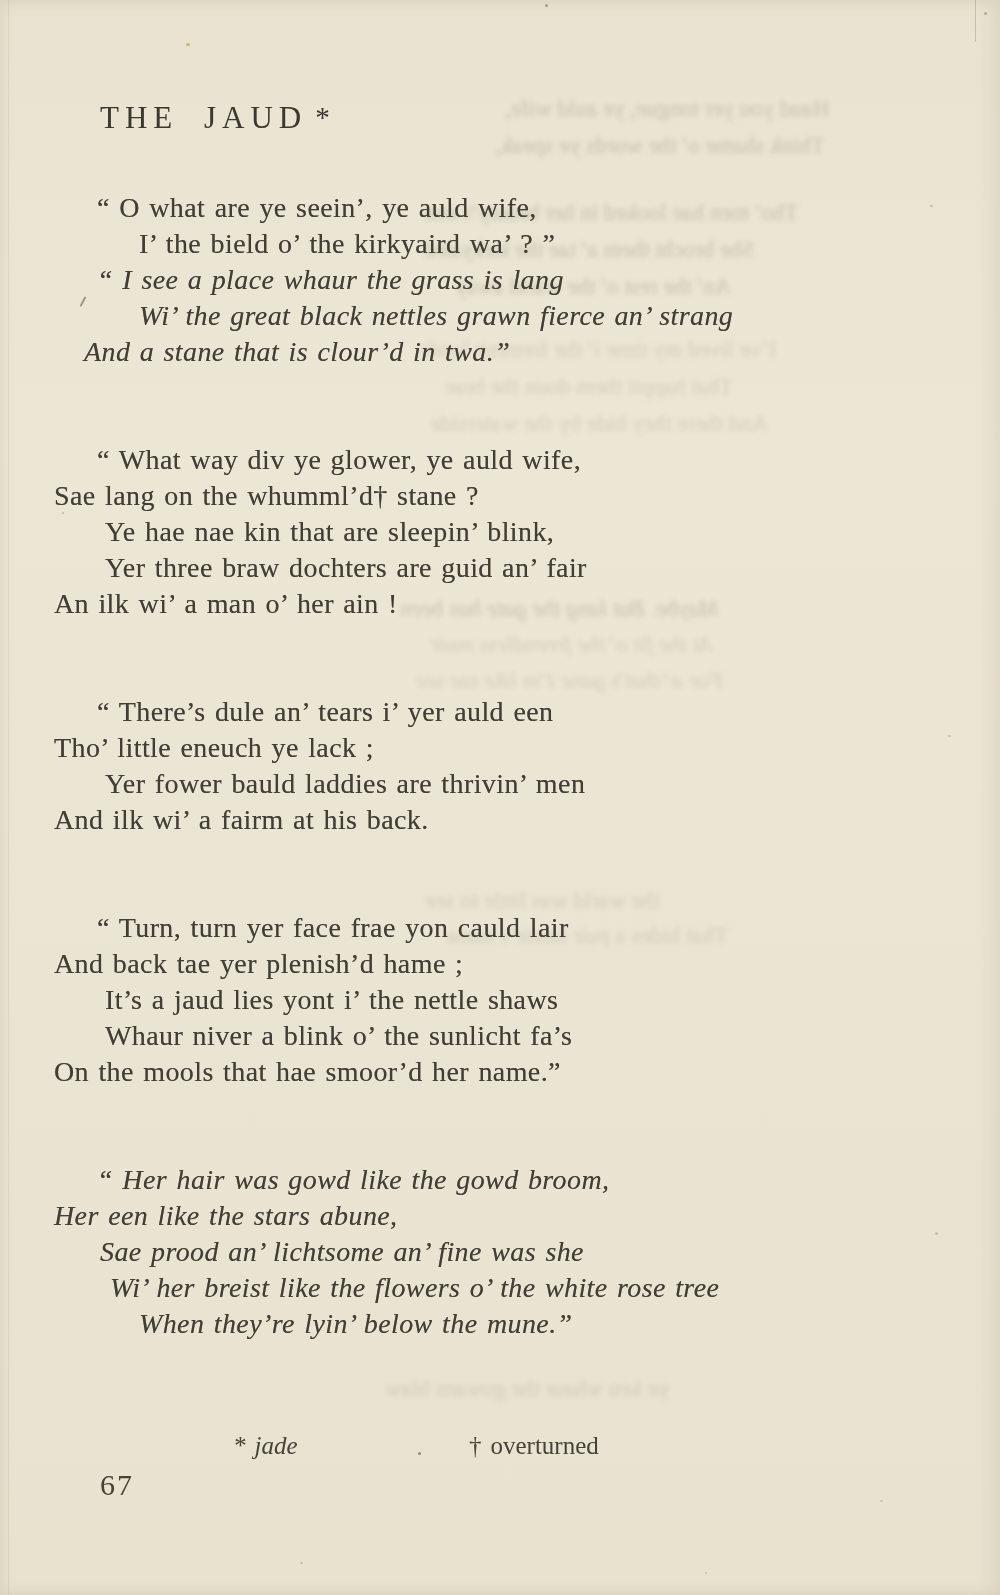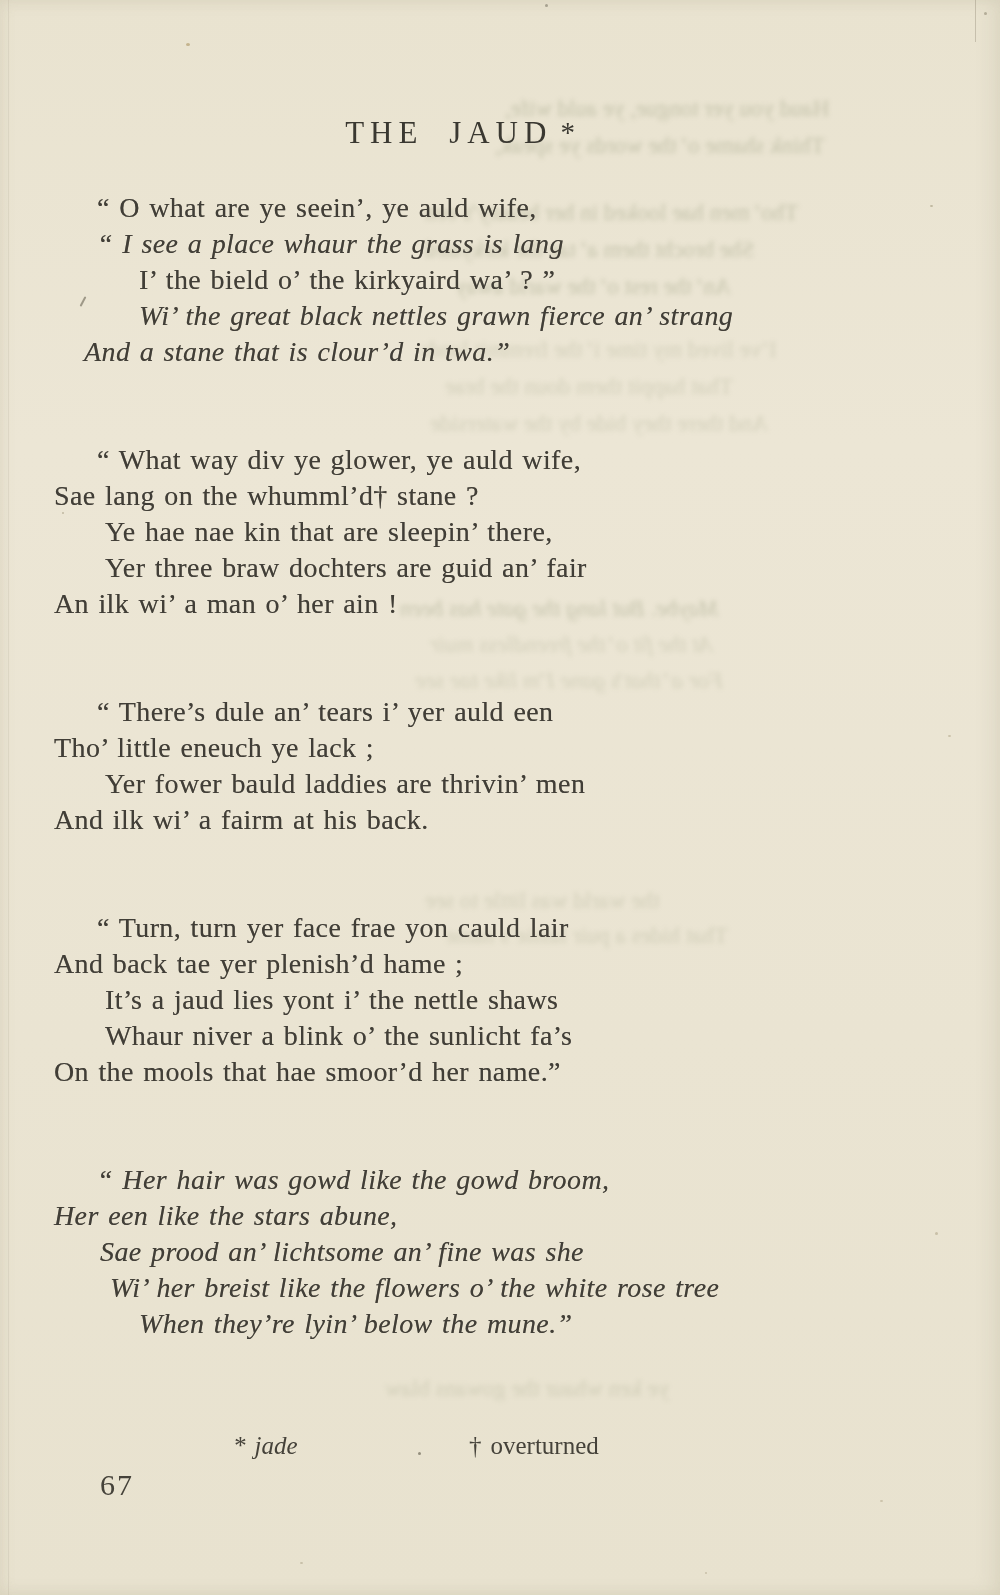--- a/index.html
+++ b/index.html
@@ -7,22 +7,21 @@
   .page{
     position:relative;
     width:1000px;height:1595px;
     background:linear-gradient(180deg,#e9e3d0 0%,#ece6d5 28%,#eae4d2 65%,#e8e2cf 100%);
     box-shadow:inset -8px 0 18px rgba(150,140,110,0.14), inset 5px 0 12px rgba(150,140,110,0.09);
     font-family:"Liberation Serif","DejaVu Serif",serif;
     color:#413e37;
   }
   
   .title-row{
-    position:absolute;top:115px;left:100px;width:720px;
-    text-align:center;
+    position:absolute;top:100px;left:100px;width:720px;
     font-size:31px;letter-spacing:6px;word-spacing:12px;
     color:#3a3831;
   }
   .title-row .mark{letter-spacing:0;margin-left:8px;font-size:29px;vertical-align:1px;}
   
   .poem{position:absolute;top:190px;left:0;width:1000px;}
   .stanza{margin:0 0 72px 0;}
   .line{
     font-size:28px;line-height:36px;
     letter-spacing:0.4px;word-spacing:2px;
@@ -87,30 +86,30 @@
   </div>
 
   <div class="title-row">
     <span>THE JAUD</span><span class="mark">*</span>
   </div>
 
   <div class="poem">
 
     <div class="stanza">
       <div class="line inq">“ O what are ye seein’, ye auld wife,</div>
+      <div class="line in1b">I’ the bield o’ the kirkyaird wa’ ? ”</div>
       <div class="line inq italic">“ I see a place whaur the grass is lang</div>
-      <div class="line in1b">I’ the bield o’ the kirkyaird wa’ ? ”</div>
       <div class="line in1b italic">Wi’ the great black nettles grawn fierce an’ strang</div>
       <div class="line in2 italic">And a stane that is clour’d in twa.”</div>
     </div>
 
     <div class="stanza">
       <div class="line inq">“ What way div ye glower, ye auld wife,</div>
       <div class="line in1">Sae lang on the whumml’d† stane ?</div>
-      <div class="line in0">Ye hae nae kin that are sleepin’ there,</div>
+      <div class="line in0">Ye hae nae kin that are sleepin’ blink,</div>
       <div class="line in0">Yer three braw dochters are guid an’ fair</div>
       <div class="line in1">An ilk wi’ a man o’ her ain !</div>
     </div>
 
     <div class="stanza">
       <div class="line inq">“ There’s dule an’ tears i’ yer auld een</div>
       <div class="line in1">Tho’ little eneuch ye lack ;</div>
       <div class="line in0">Yer fower bauld laddies are thrivin’ men</div>
       <div class="line in1">And ilk wi’ a fairm at his back.</div>
     </div>

